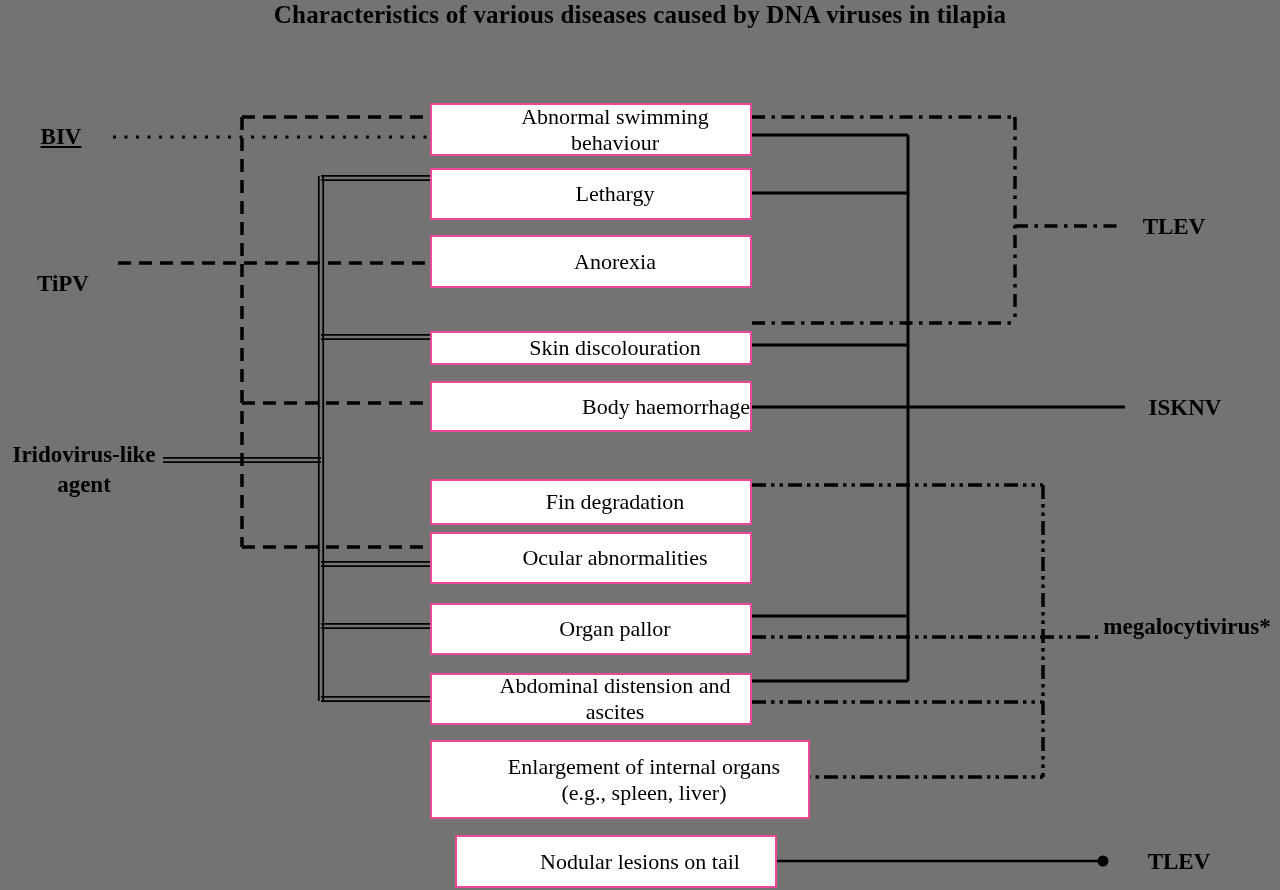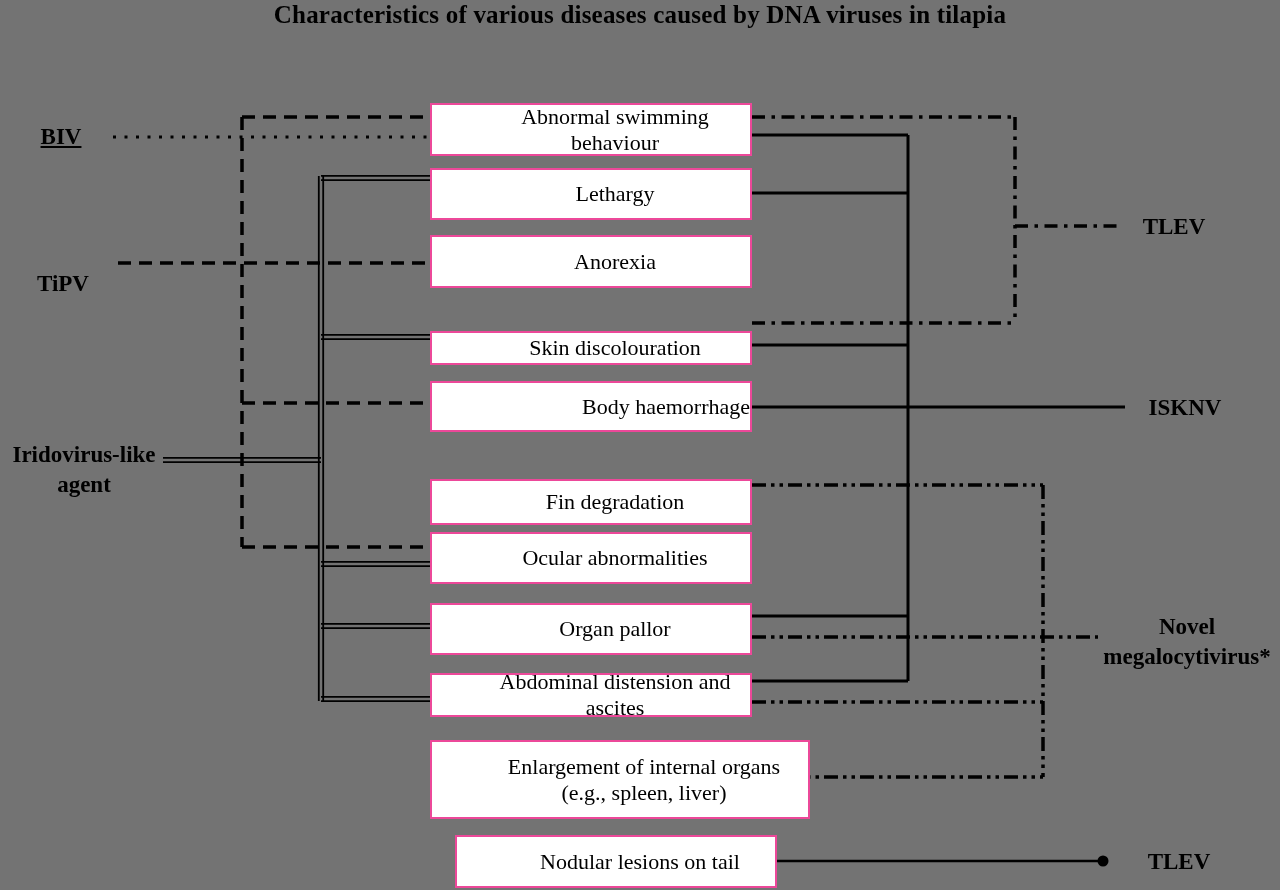--- a/index.html
+++ b/index.html
@@ -112,21 +112,21 @@
     </div>
   <div class="sym-box" style="left: 430px; top: 459px; width: 322px; height: 46px; margin-top: 20px;">
       <span>Fin degradation</span>
     </div>
   <div class="sym-box" style="left: 430px; top: 532px; width: 322px; height: 52px;">
       <span>Ocular abnormalities</span>
     </div>
   <div class="sym-box" style="left: 430px; top: 603px; width: 322px; height: 52px;">
       <span>Organ pallor</span>
     </div>
-  <div class="sym-box" style="left: 430px; top: 673px; width: 322px; height: 44px; align-items: flex-end;">
+  <div class="sym-box" style="left: 430px; top: 673px; width: 322px; height: 52px; align-items: flex-end;">
       <span>Abdominal distension and ascites</span>
     </div>
   <div class="sym-box" style="left: 430px; top: 740px; width: 380px; height: 79px;">
     <span>Enlargement of internal organs</span>
     <span>(e.g., spleen, liver)</span>
   </div>
   <div class="sym-box" style="left: 430px; top: 835px; width: 322px; height: 53px; margin-left: 25px;">
       <span>Nodular lesions on tail</span>
     </div>
 
@@ -140,20 +140,19 @@
     <span>Iridovirus-like</span>
     <span>agent</span>
   </div>
   <div class="virus-label" style="left: 1134px; top: 212px; width: 80px;">
       <span>TLEV</span>
     </div>
   <div class="virus-label" style="left: 1140px; top: 393px; width: 90px;">
       <span>ISKNV</span>
     </div>
   <div class="virus-label" style="left: 1094px; top: 612px; width: 186px;">
-    <span>Novel</span>
     <span>megalocytivirus*</span>
   </div>
   <div class="virus-label" style="left: 1138px; top: 847px; width: 82px;">
       <span>TLEV</span>
     </div>
 
 </div>
 
 </body></html>

